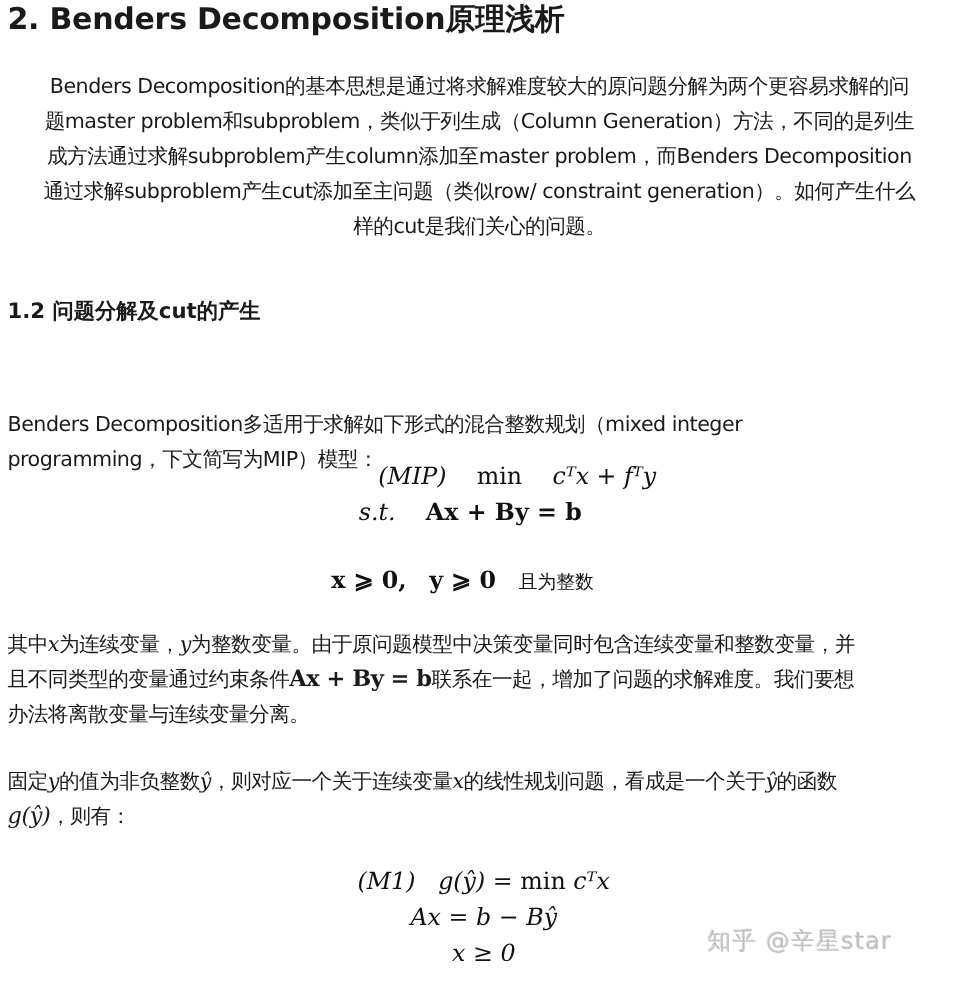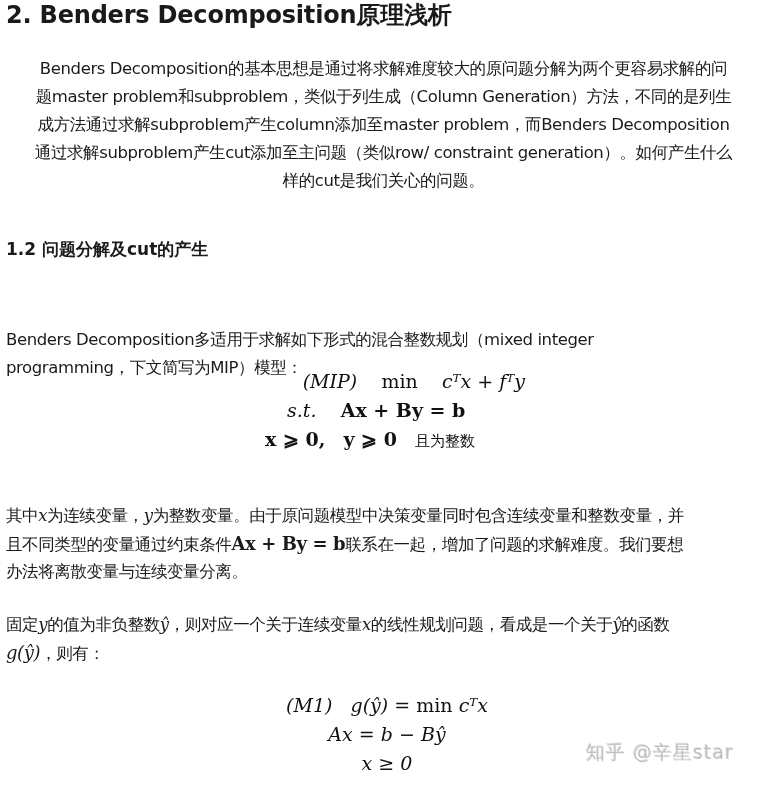--- a/index.html
+++ b/index.html
@@ -25,21 +25,21 @@
   .para .line { display: block; white-space: nowrap; height: 28px; }
   .mi { font-family: "DejaVu Serif", "Liberation Serif", serif; font-style: italic; }
   .mb { font-family: "DejaVu Serif", "Liberation Serif", serif; font-weight: bold; }
   .eq {
     position: absolute; font-family: "DejaVu Serif", "Liberation Serif", serif;
     font-size: 19px; line-height: 29px; color: #111;
   }
   .eq .row { display: block; white-space: pre; text-align: center; height: 29px; }
   .eq .cn { font-family: "DejaVu Sans", sans-serif; font-size: 15px; }
   .watermark {
-    position: absolute; left: 586px; top: 740px;
+    position: absolute; left: 566px; top: 740px;
     font-size: 19px; color: rgba(150,150,150,0.55); letter-spacing: 1px;
     font-family: "DejaVu Sans", sans-serif; white-space: nowrap;
     text-shadow: 1px 1px 0 rgba(255,255,255,0.8), -1px -1px 0 rgba(120,120,120,0.25);
   }
 </style>
 </head>
 <body>
 
 <div class="page">
 
@@ -56,21 +56,21 @@
   <div class="h3">1.2 问题分解及cut的产生</div>
 
   <div class="para" style="top:287px;margin-top:39px;">
     <span class="line">Benders Decomposition多适用于求解如下形式的混合整数规划（mixed integer</span>
     <span class="line">programming，下文简写为MIP）模型：</span>
   </div>
 
   <div class="eq" style="left:255px; top:367px; width:270px;">
     <span class="row" style="text-align:right;"><span class="mi">(MIP)</span>    <span>min</span>    <span class="mi">cᵀx + fᵀy</span></span>
     <span class="row" style="text-align:left; padding-left:32px;"><span class="mi">s.t.</span>    <span class="mb">Ax + By = b</span></span>
-    <span class="row" style="text-align:left; padding-left:10px;"><span class="mb">x ⩾ 0,</span>   <span class="mb">y ⩾ 0</span>   <span class="cn">且为整数</span></span>
+    <span class="row" style="text-align:left; padding-left:10px;margin-top:25px;"><span class="mb">x ⩾ 0,</span>   <span class="mb">y ⩾ 0</span>   <span class="cn">且为整数</span></span>
   </div>
 
   <div class="para" style="top:502px;">
     <span class="line"><span>其中</span><span class="mi">x</span><span>为连续变量，</span><span class="mi">y</span><span>为整数变量。由于原问题模型中决策变量同时包含连续变量和整数变量，并</span></span>
     <span class="line"><span>且不同类型的变量通过约束条件</span><span class="mb" style="font-size:18px;">Ax + By = b</span><span>联系在一起，增加了问题的求解难度。我们要想</span></span>
     <span class="line">办法将离散变量与连续变量分离。</span>
   </div>
 
   <div class="para" style="top:611px;">
     <span class="line"><span>固定</span><span class="mi">y</span><span>的值为非负整数</span><span class="mi">ŷ</span><span>，则对应一个关于连续变量</span><span class="mi">x</span><span>的线性规划问题，看成是一个关于</span><span class="mi">ŷ</span><span>的函数</span></span>

